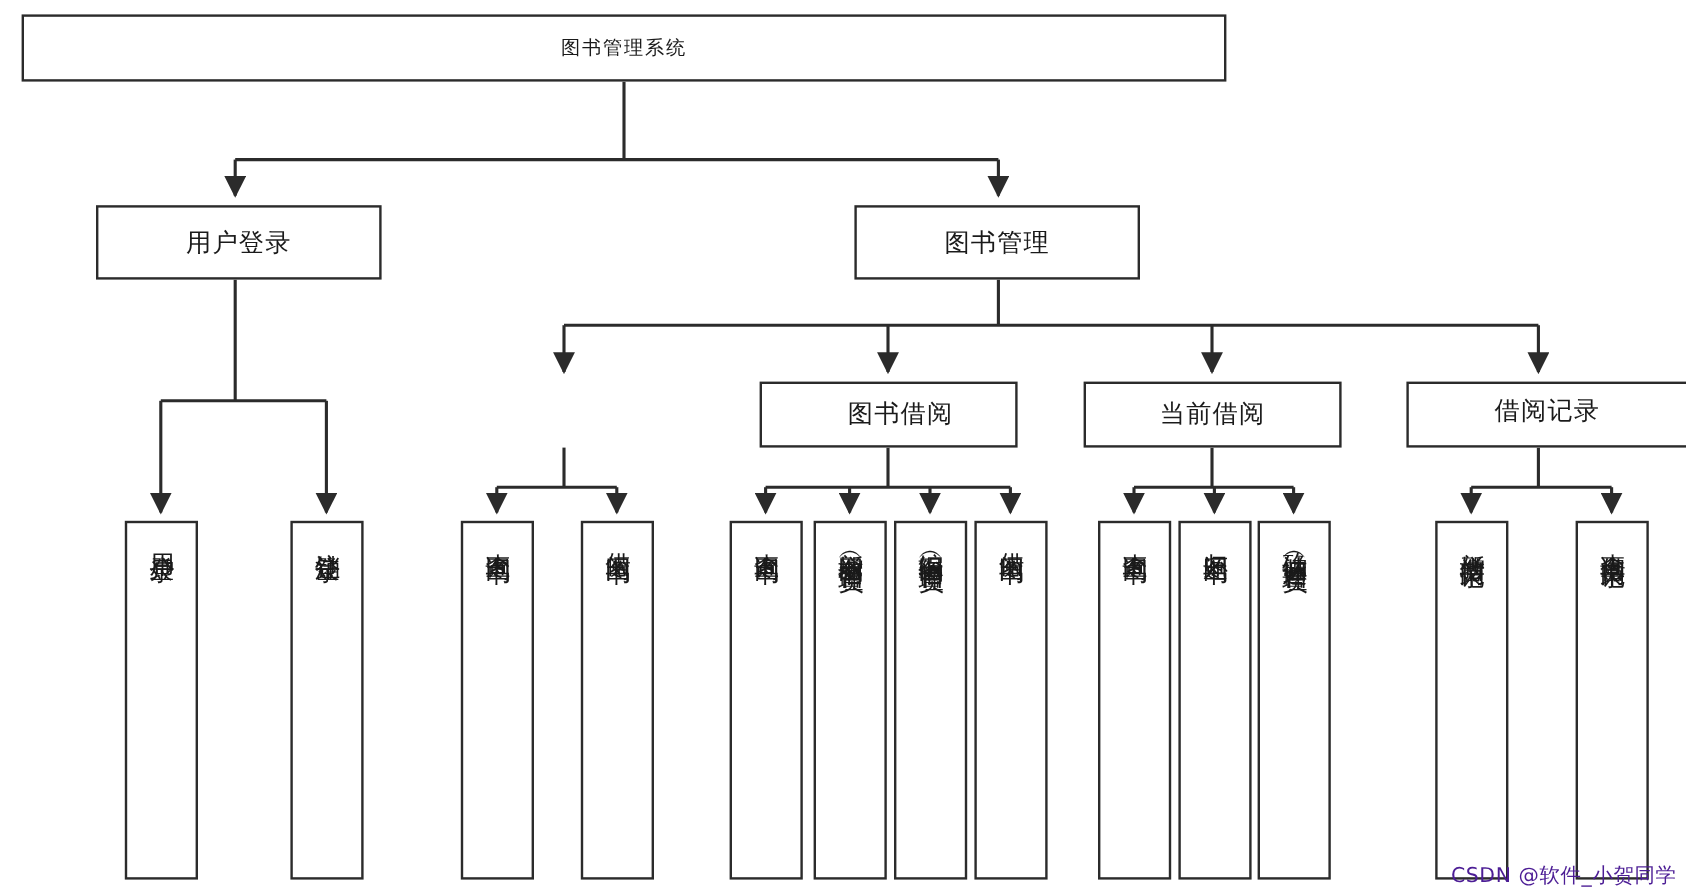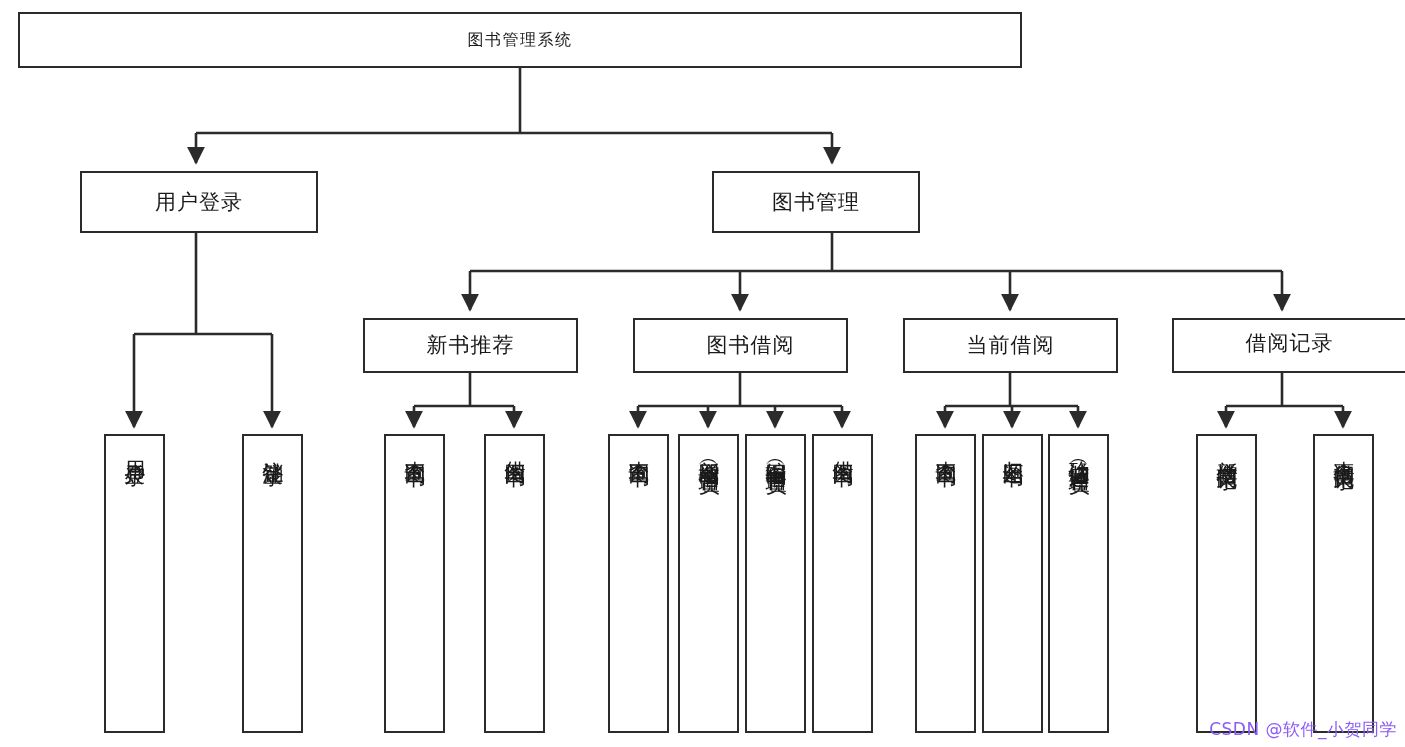--- a/index.html
+++ b/index.html
@@ -64,21 +64,21 @@
     font-size: 21px;
     letter-spacing: 2px;
     line-height: 1;
     white-space: nowrap;
   }
   .watermark {
     position: absolute;
     right: 8px;
     bottom: 6px;
     font-size: 17px;
-    color: #8b5cf6;
+    color: #4c1d95;
     letter-spacing: 0.5px;
     z-index: 5;
     white-space: nowrap;
   }
 </style>
 </head>
 <body>
 
 <div id="canvas">
 
@@ -133,27 +133,24 @@
   </svg>
 
   <div class="node horiz root" style="left:18px; top:12px; width:1004px; height:56px;">
     <span class="label">图书管理系统</span>
   </div>
 
   <div class="node horiz" style="left:80px; top:171px; width:238px; height:62px;">
     <span class="label">用户登录</span>
   </div>
 
-  <div class="node horiz" style="left:712px; top:171px; width:208px; height:62px;">
+  <div class="node horiz" style="left:712px; top:171px; width:238px; height:62px;">
     <span class="label">图书管理</span>
   </div>
 
-  <div class="node horiz" style="left:363px; top:318px; width:215px; height:55px;">
-    <span class="label">新书推荐</span>
-  </div>
 
   <div class="node horiz" style="left:633px; top:318px; width:215px; height:55px;padding-left:20px;">
     <span class="label">图书借阅</span>
   </div>
 
   <div class="node horiz" style="left:903px; top:318px; width:215px; height:55px;font-family:Liberation Serif, serif;">
     <span class="label">当前借阅</span>
   </div>
 
   <div class="node horiz" style="left:1172px; top:318px; width:235px; height:55px;font-family:Liberation Mono, monospace;">

